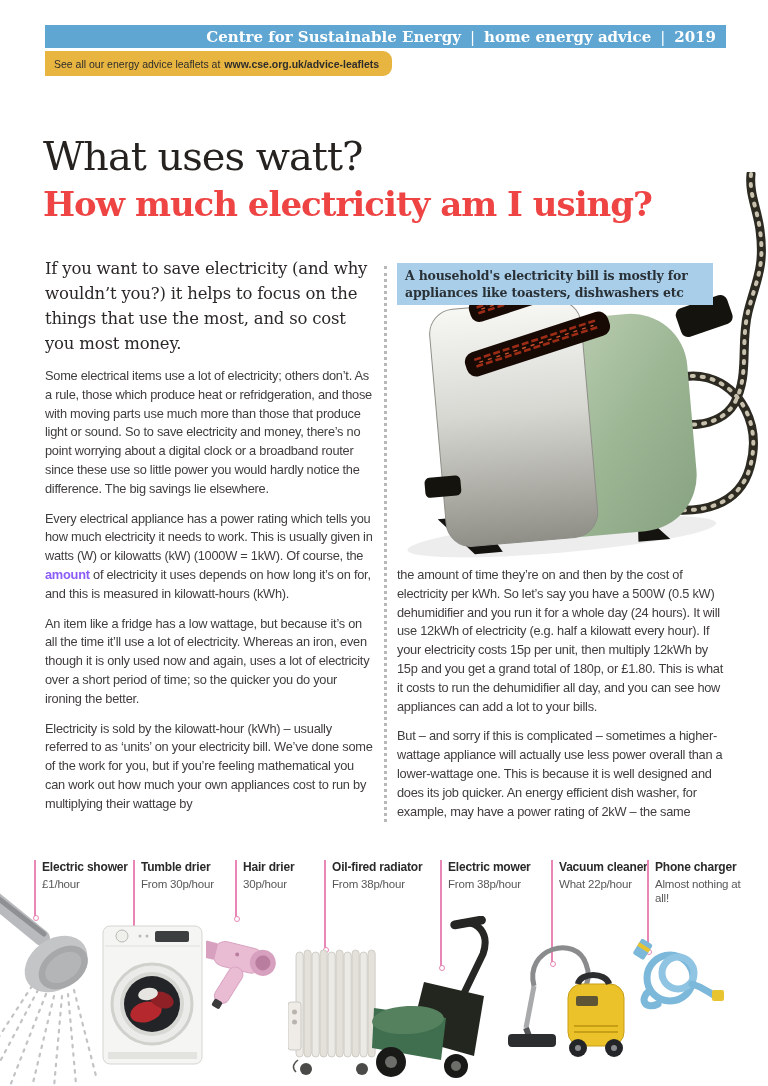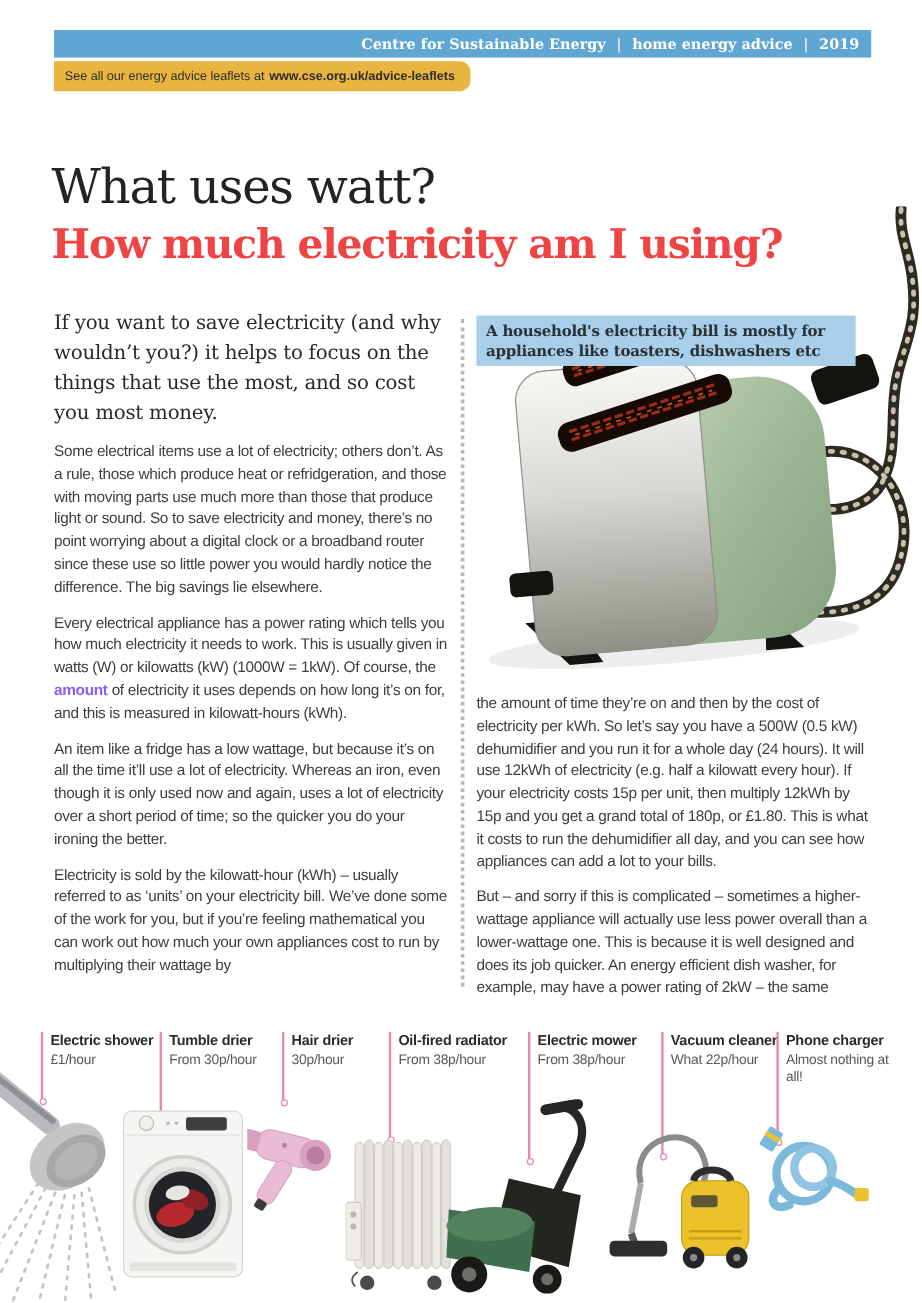--- a/index.html
+++ b/index.html
@@ -2,21 +2,21 @@
 <html><head>
 <meta charset="utf-8">
 <title>What uses watt?</title>
 <style>
   html,body{margin:0;padding:0;background:#ffffff;}
   .page{position:relative;width:768px;height:1086px;background:#ffffff;overflow:hidden;
         font-family:"Liberation Sans",sans-serif;}
 
   
   .topbar{position:absolute;left:45px;top:25px;width:681px;height:23px;background:#60a6d2;
-          color:#ffffff;font-family:"DejaVu Serif",serif;font-weight:bold;font-size:12px;
+          color:#ffffff;font-family:"DejaVu Serif",serif;font-weight:bold;font-size:15px;
           display:flex;align-items:center;justify-content:flex-end;padding-right:10px;box-sizing:border-box;}
   .topbar .sep{margin:0 9px;font-weight:normal;}
 
   
   .banner{position:absolute;left:45px;top:51px;height:25px;background:#e8b541;
           border-radius:0 9px 9px 0;display:inline-flex;align-items:center;
           padding:0 13px 0 9px;font-size:10.5px;color:#2e2d2b;white-space:nowrap;justify-content:flex-end;}
   .banner .url{font-weight:bold;margin-left:4px;}
 
   
@@ -33,21 +33,21 @@
   .body-p b{color:#8b5cf6;}
 
   .divider{position:absolute;left:384px;top:266px;height:556px;width:0;
            border-left:3px dotted #b8b8b8;z-index:1;}
 
   .caption{position:absolute;left:397px;top:263px;max-width:300px;z-index:3;
            font-family:"DejaVu Serif",serif;font-weight:bold;font-size:12.5px;line-height:17px;
            color:#293137;background:#a9cee9;padding:4px 8px;letter-spacing:-0.2px;}
 
   .col-right{position:absolute;left:397px;top:566px;width:333px;z-index:2;}
-  .col-right .body-p:first-child{margin-top:11px;}
+  .col-right .body-p:first-child{margin-top:0;}
 
   .photo{position:absolute;left:388px;top:172px;width:380px;height:400px;z-index:0;}
 
   
   .appliances{position:absolute;left:0;top:852px;width:768px;height:234px;padding-left:26px;}
   .app-item{position:absolute;top:8px;}
   .app-line{position:absolute;left:-8px;top:0;width:0;border-left:2px solid #e887b5;}
   .app-line::after{content:"";position:absolute;left:-3px;bottom:-5px;width:4px;height:4px;
                    border:1px solid #e887b5;border-radius:50%;background:#fff;}
   .app-name{font-size:12px;font-weight:bold;color:#2a2a28;letter-spacing:-0.2px;line-height:15px;}

